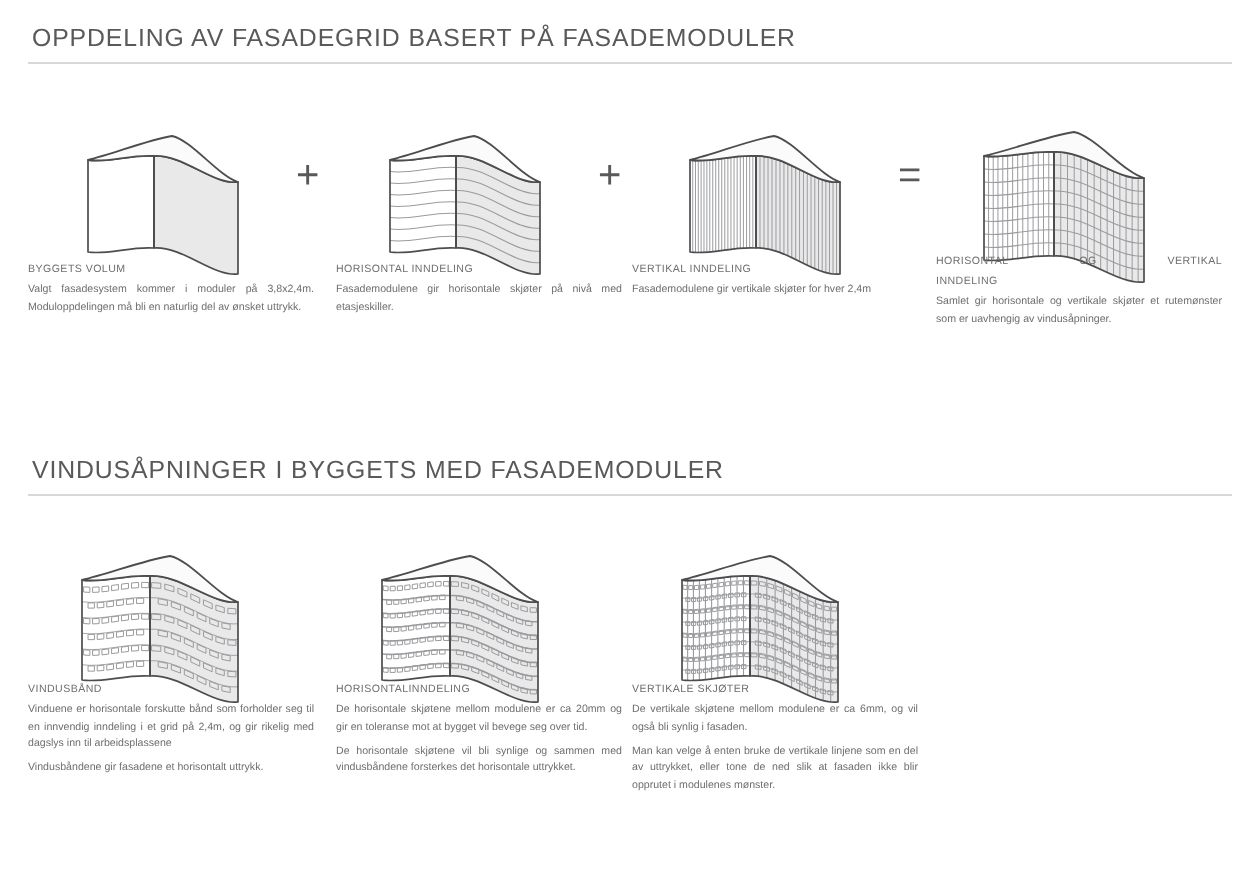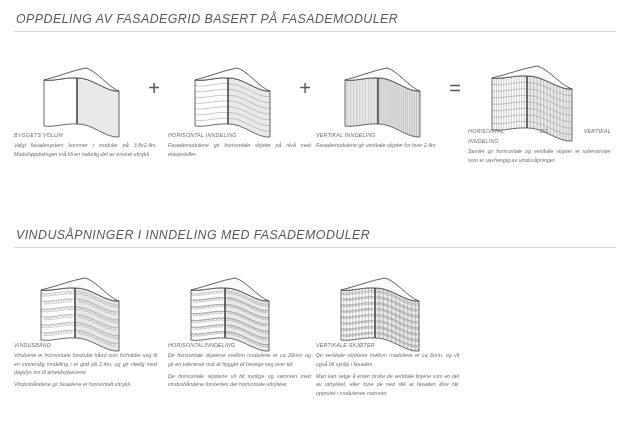--- a/index.html
+++ b/index.html
@@ -1,21 +1,21 @@
 <!DOCTYPE html>
 <html><head>
 <meta charset="utf-8">
 <style>
   html,body{margin:0;padding:0;}
   body{
     width:630px;height:445px;background:#ffffff;
     font-family:"Liberation Sans",sans-serif;
     color:#58595b;overflow:hidden;position:relative;
   }
-  .page{position:absolute;inset:0;font-style:italic;}
+  .page{position:absolute;inset:0;}
 
   
   .section-title{
     position:absolute;
     font-size:12.4px;
     letter-spacing:.45px;
     color:#58595b;
     font-weight:400;
     white-space:nowrap;
   }
@@ -291,21 +291,21 @@
   <div class="cap r1c4">
     <h4>
       <span>HORISONTAL</span>
       <span>OG</span>
       <span>VERTIKAL</span>
     </h4>
     <h4>INNDELING</h4>
     <p>Samlet gir horisontale og vertikale skjøter et rutemønster som er uavhengig av vindusåpninger.</p>
   </div>
 
-  <div class="section-title" id="sec2-title">VINDUSÅPNINGER I INNDELING MED FASADEMODULER</div>
+  <div class="section-title" id="sec2-title">VINDUSÅPNINGER I BYGGETS MED FASADEMODULER</div>
   <div class="rule" id="rule2"></div>
 
   <div class="fig" id="fig-win1" style="left:30px;top:256px;">
       <svg width="124" height="84" viewBox="0 0 124 84">
         <path d="M 45 32 C 33.1 31.1 21.200000000000003 35.5 11 34 L 11 84 C 21.2 85.5 33.1 81.1 45 82 Z" fill="#ffffff" stroke="none"></path>
         <path d="M 45 32 C 60.4 31.1 75.8 46.5 89 45 L 89 95 C 75.8 96.5 60.4 81.1 45 82 Z" fill="#e9e9ea" stroke="none"></path>
         <defs>
           <clipPath id="cl5L">
             <path d="M 45 32 C 33.1 31.1 21.200000000000003 35.5 11 34 L 11 84 C 21.2 85.5 33.1 81.1 45 82 Z"></path>
           </clipPath>

